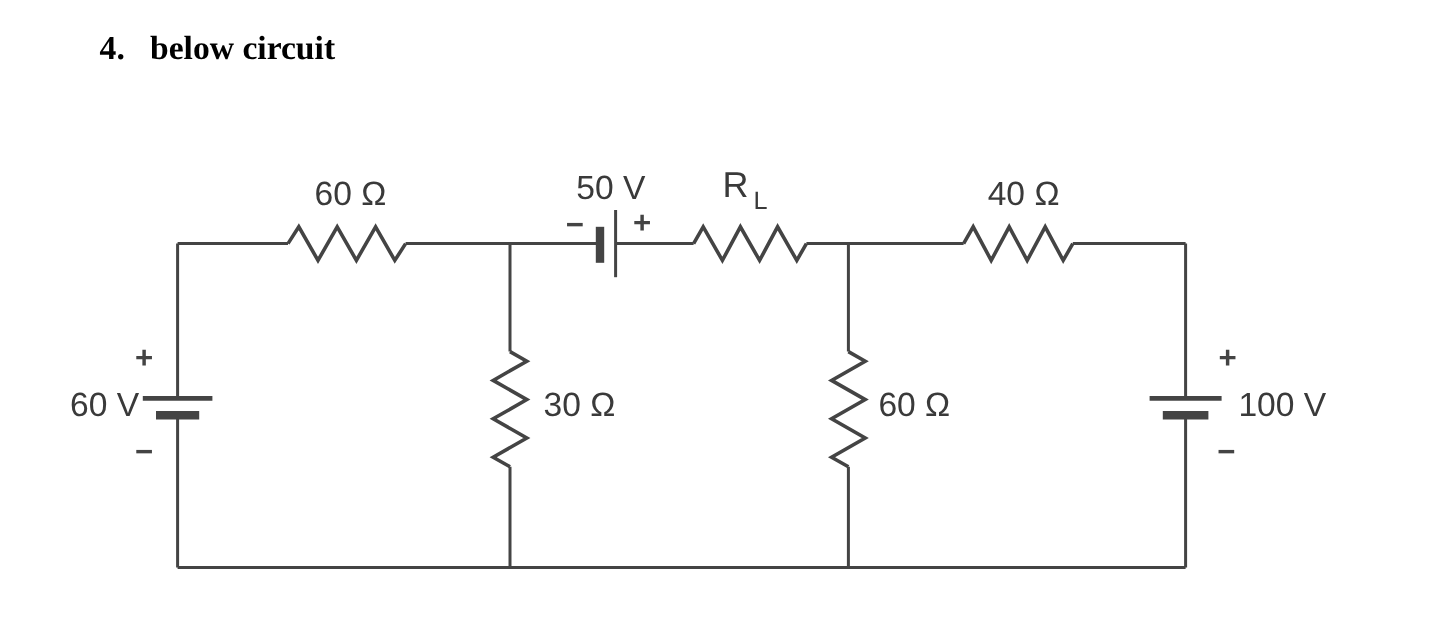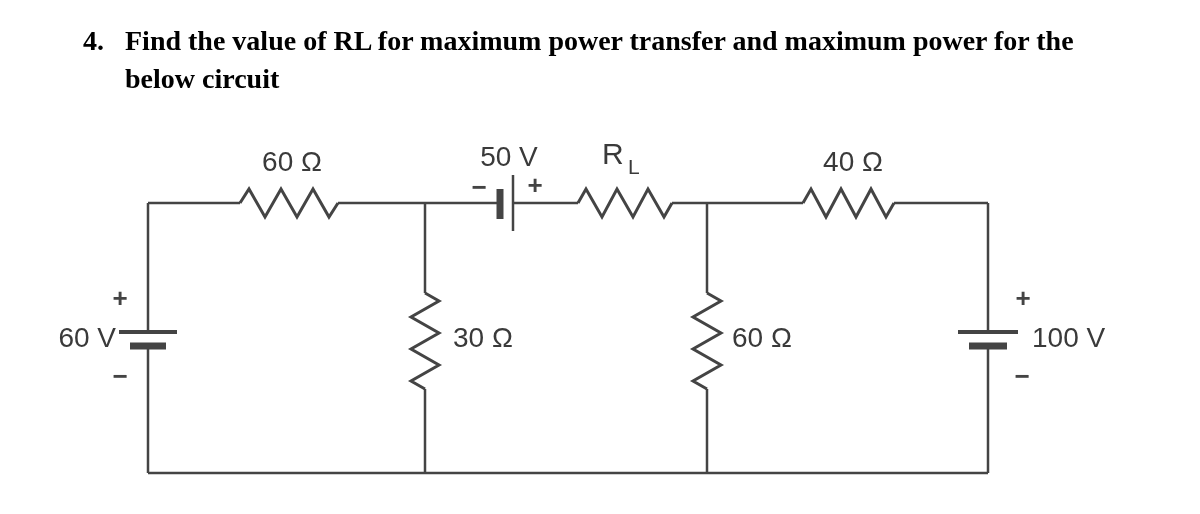--- a/index.html
+++ b/index.html
@@ -42,21 +42,20 @@
     font-family:"Liberation Sans",sans-serif;
     font-size:26px;font-weight:bold;fill:var(--wire);
   }
 </style>
 </head>
 <body>
 
 <div class="problem">
   <span class="num">4.</span>
   <div class="ptext">
-    <div>Find the value of RL for maximum power transfer and maximum power for the</div>
     <div>below circuit</div>
   </div>
 </div>
 
 <svg class="circuit-svg" width="1200" height="514" viewBox="0 0 1200 514">
 
   <path class="wire" d="M148,203 H240 M338,203 H500 M513,203 H578 M672,203 H803 M894,203 H988"></path>
   <path class="wire" d="M148,473 H988"></path>
   <path class="wire" d="M148,203 V331 M148,346 V473"></path>
   <path class="wire" d="M988,203 V331 M988,346 V473"></path>

